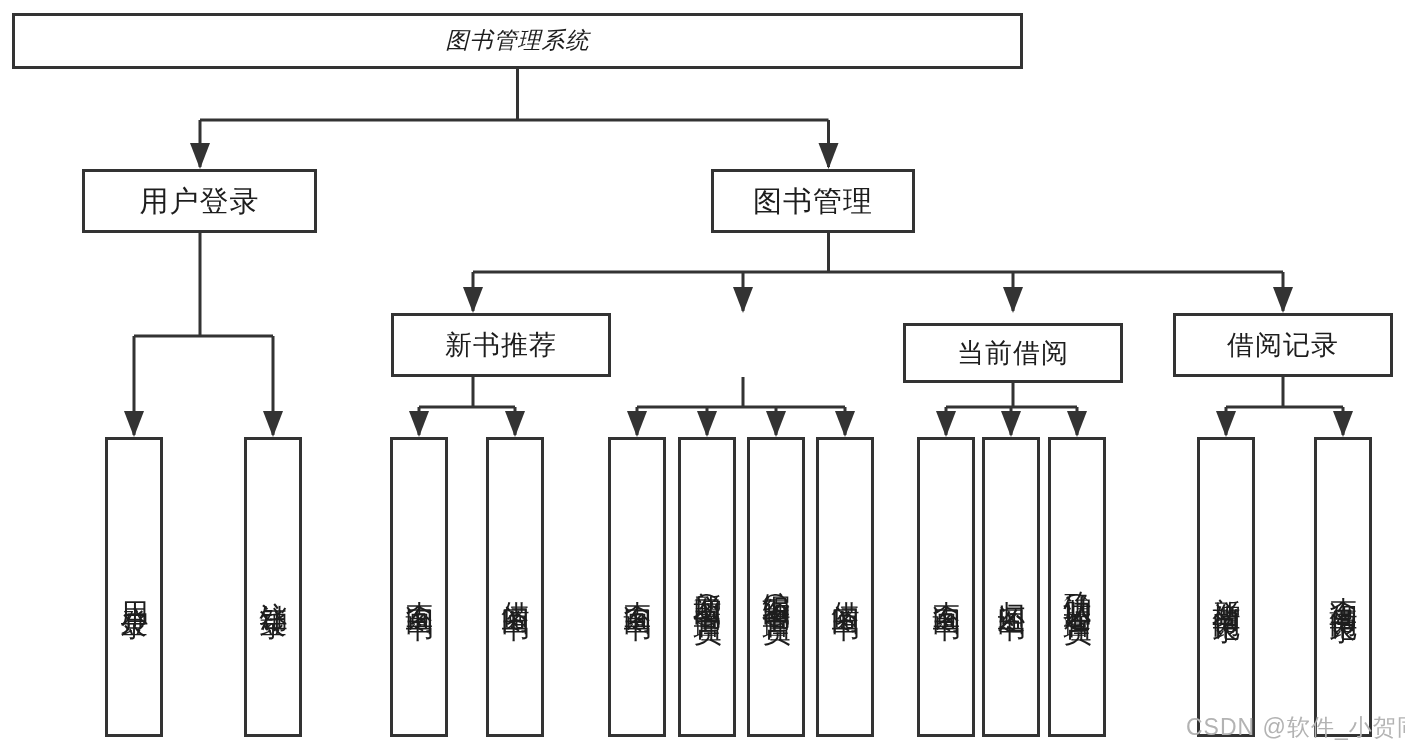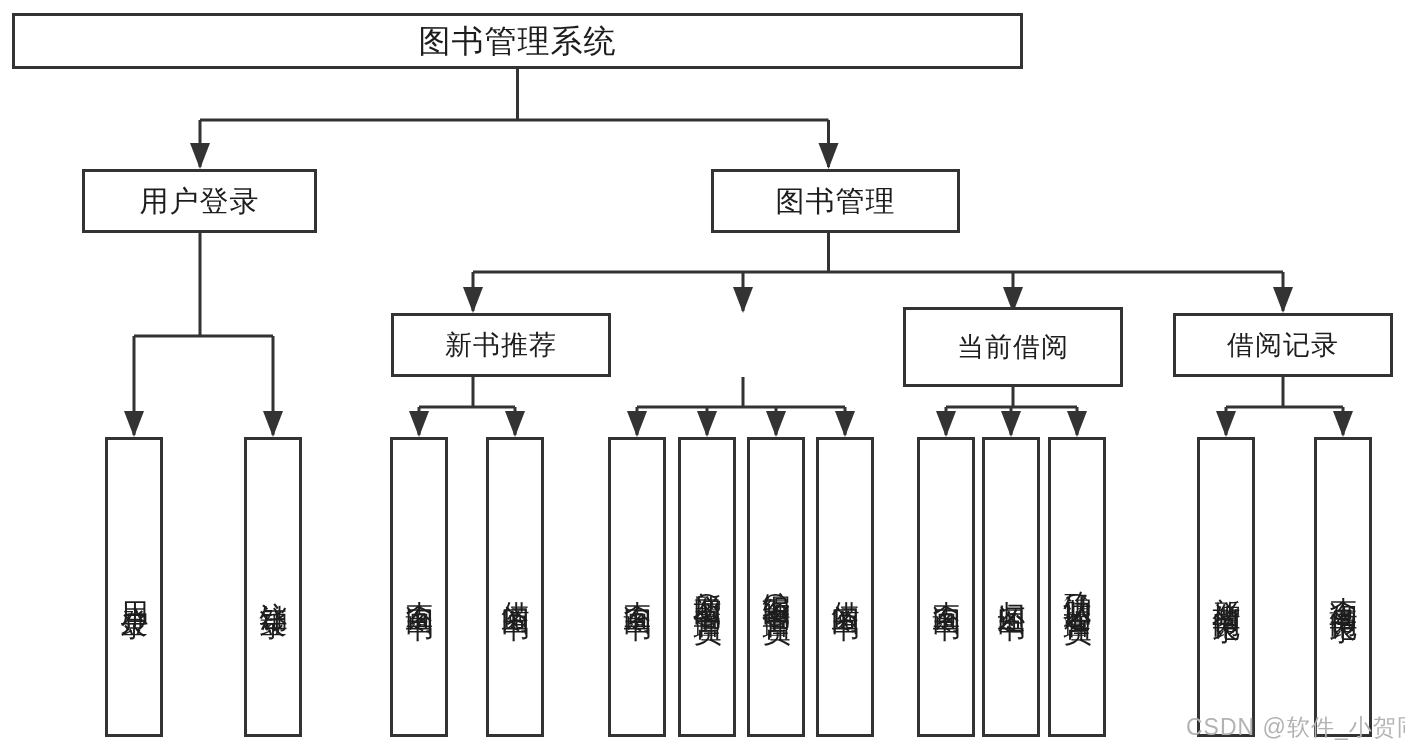--- a/index.html
+++ b/index.html
@@ -23,21 +23,21 @@
     background: #ffffff;
     display: flex;
     align-items: center;
     justify-content: center;
     color: #1d1d1d;
     letter-spacing: 1px;
     line-height: 1.2;
     text-align: center;
     white-space: nowrap;
   }
-  .lv1 { font-size: 32px; }
+  .lv1 { font-size: 23px; font-style: italic; }
   .lv2 { font-size: 29px; }
   .lv3 { font-size: 27px; }
   .leaf {
     writing-mode: vertical-rl;
     text-orientation: mixed;
     font-size: 28px;
     letter-spacing: 4px;
     line-height: 1;
     white-space: normal;
   }
@@ -86,24 +86,24 @@
       <polygon points="1011,437 1001,411 1021,411"></polygon>
       <polygon points="1077,437 1067,411 1087,411"></polygon>
       <polygon points="1226,437 1216,411 1236,411"></polygon>
       <polygon points="1343,437 1333,411 1353,411"></polygon>
     </g>
   </svg>
 
   <div class="node lv1" style="left:12px;top:13px;width:1011px;height:56px;">图书管理系统</div>
 
   <div class="node lv2" style="left:82px;top:169px;width:235px;height:64px;">用户登录</div>
-  <div class="node lv2" style="left:711px;top:169px;width:249px;height:64px;">图书管理</div>
+  <div class="node lv2" style="left:711px;top:169px;width:204px;height:64px;">图书管理</div>
 
   <div class="node lv3" style="left:363px;top:313px;width:220px;height:64px;margin-left:28px;">新书推荐</div>
-  <div class="node lv3" style="left:903px;top:307px;width:220px;height:80px;">当前借阅</div>
+  <div class="node lv3" style="left:903px;top:323px;width:220px;height:60px;">当前借阅</div>
   <div class="node lv3" style="left:1173px;top:313px;width:220px;height:64px;">借阅记录</div>
 
   <div class="node leaf" style="left:105px;top:437px;width:58px;height:300px;">用户登录</div>
   <div class="node leaf" style="left:244px;top:437px;width:58px;height:300px;">注销登录</div>
 
   <div class="node leaf" style="left:390px;top:437px;width:58px;height:300px;">查询图书</div>
   <div class="node leaf" style="left:486px;top:437px;width:58px;height:300px;">借阅图书</div>
 
   <div class="node leaf" style="left:608px;top:437px;width:58px;height:300px;">查询图书</div>
   <div class="node leaf" style="left:678px;top:437px;width:58px;height:300px;">新增图书（管理员）</div>

